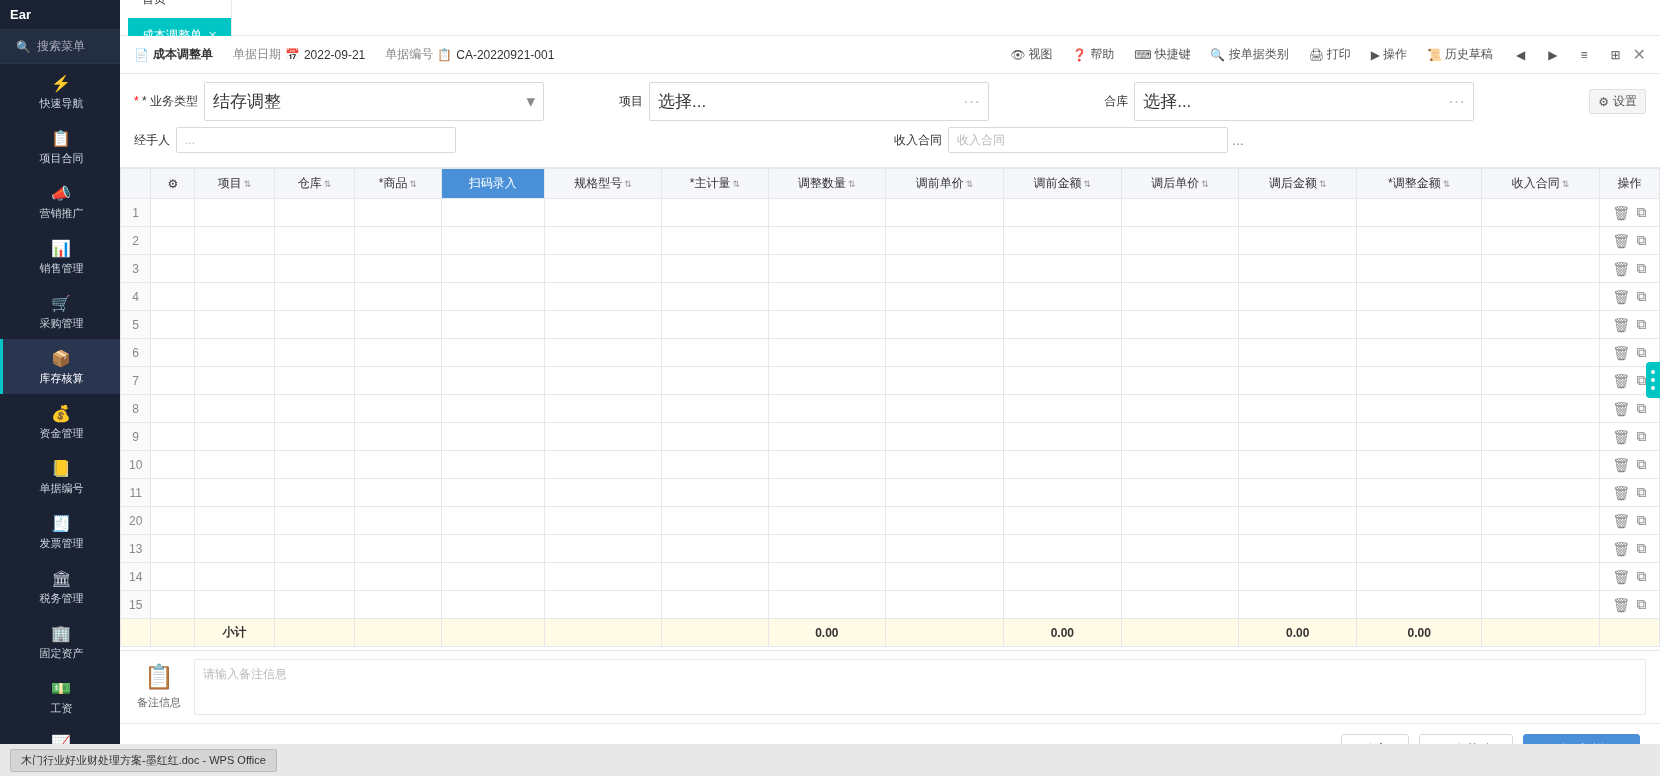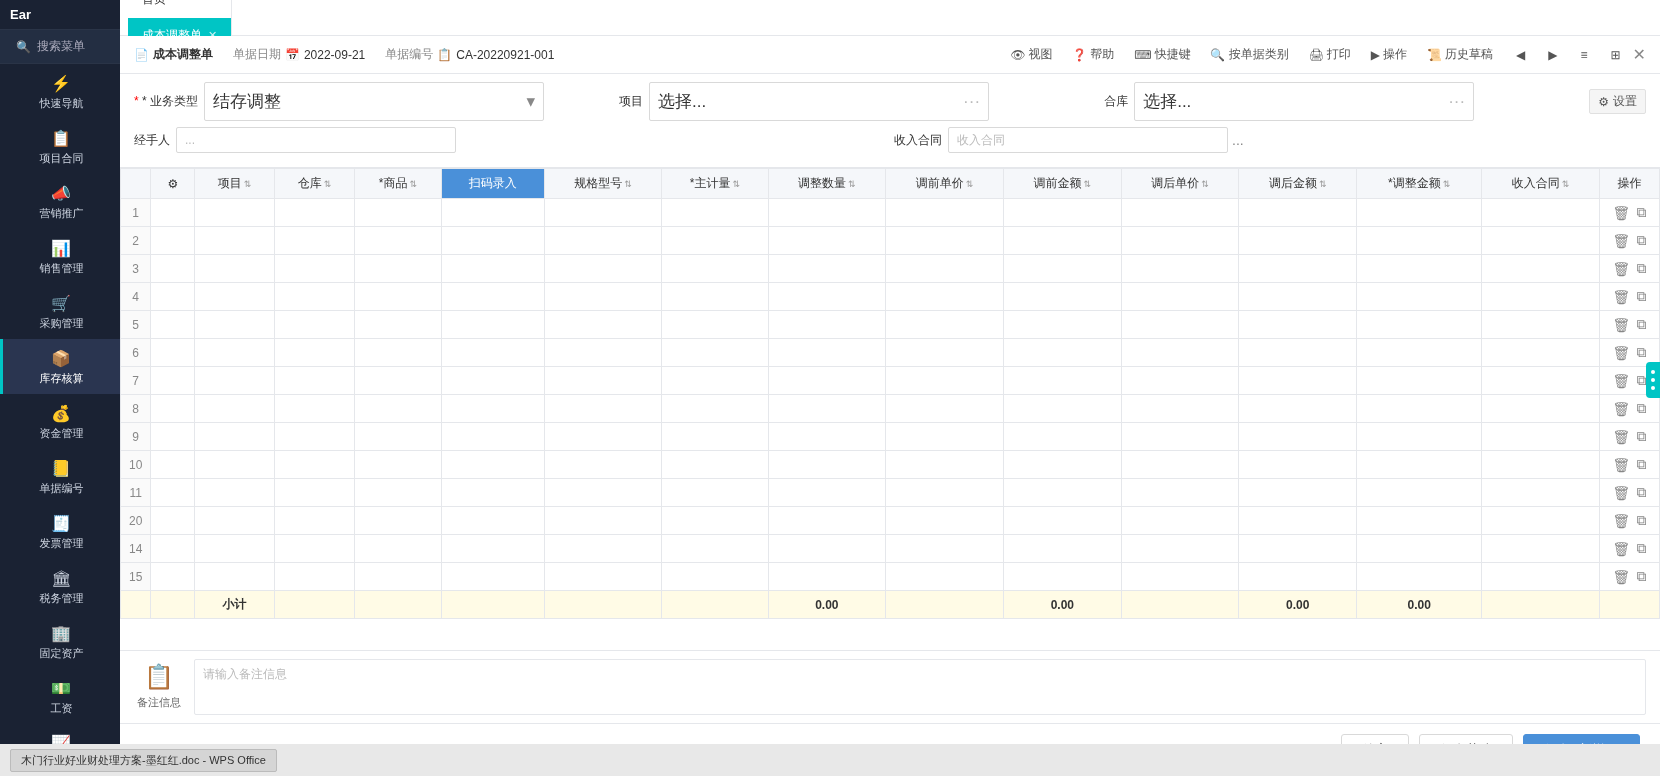--- a/index.html
+++ b/index.html
@@ -879,20 +879,43 @@
               <td></td>
               <td></td>
               <td>
                 <div class="action-cell">
                   <span class="action-btn">🗑</span>
                   <span class="action-btn">⧉</span>
                 </div>
               </td>
             </tr>
             <tr>
+              <td class="row-num">13</td>
+              <td></td>
+              <td></td>
+              <td></td>
+              <td></td>
+              <td></td>
+              <td></td>
+              <td></td>
+              <td></td>
+              <td></td>
+              <td></td>
+              <td></td>
+              <td></td>
+              <td></td>
+              <td></td>
+              <td>
+                <div class="action-cell">
+                  <span class="action-btn">🗑</span>
+                  <span class="action-btn">⧉</span>
+                </div>
+              </td>
+            </tr>
+            <tr>
               <td class="row-num">14</td>
               <td></td>
               <td></td>
               <td></td>
               <td></td>
               <td></td>
               <td></td>
               <td></td>
               <td></td>
               <td></td>

